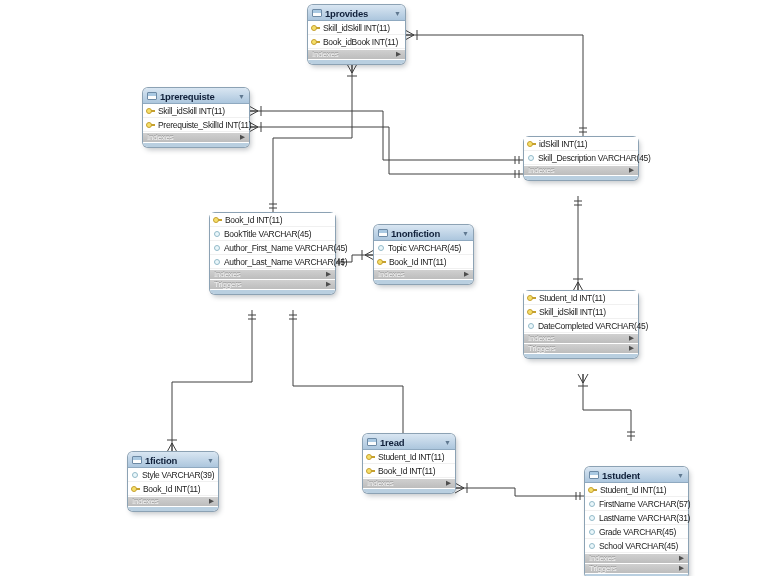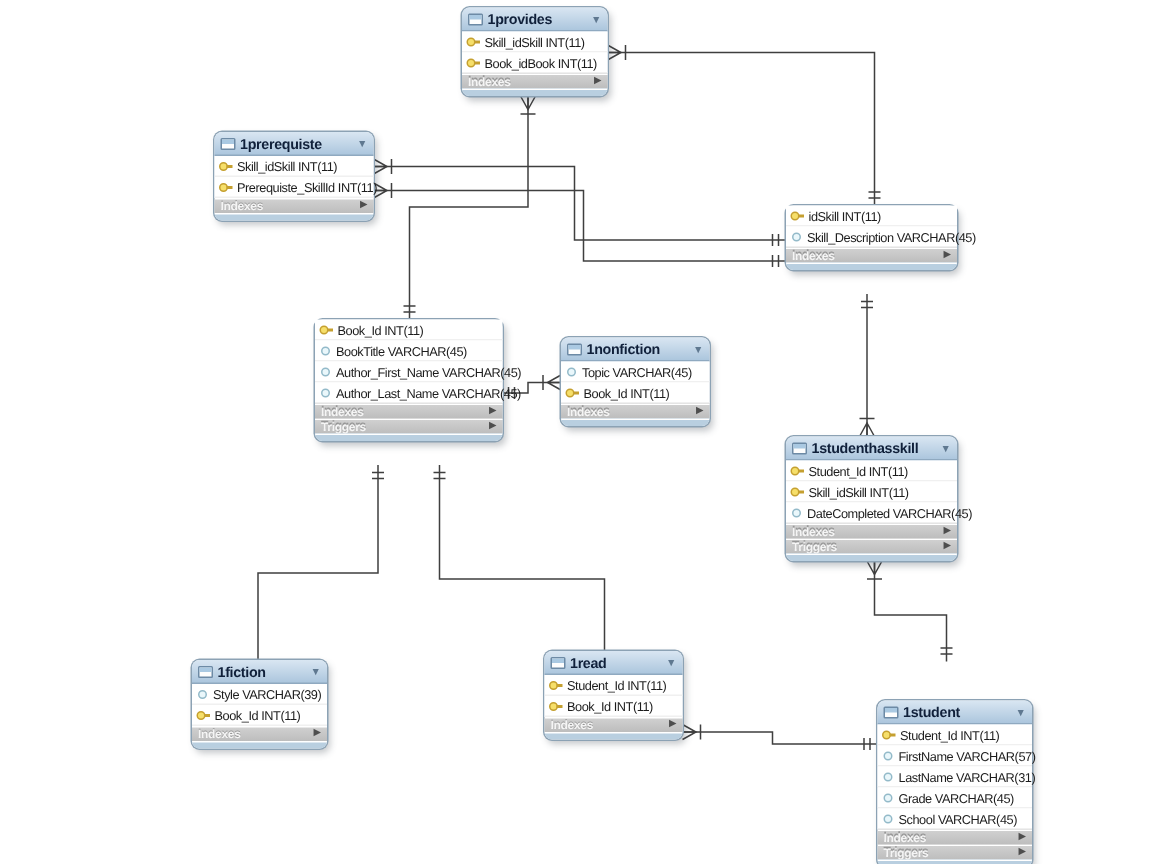--- a/index.html
+++ b/index.html
@@ -38,21 +38,21 @@
   .icon-key::after{content:"";position:absolute;left:5px;top:3px;width:4px;height:2px;
     background:#c5a030;}
   .icon-col{width:8px;height:8px;position:relative;flex:0 0 auto;}
   .icon-col::before{content:"";position:absolute;left:1px;top:1px;width:6px;height:6px;
     border-radius:50%;background:#eaf7fb;border:1px solid #93bac9;box-sizing:border-box;}
   .srow{
     height:10px;display:flex;align-items:center;padding:0 4px;
     background:linear-gradient(#d2d2d2,#bdbdbd);
     box-shadow:inset 0 1px 0 #ffffff;
   }
-  .slabel{font-size:8px;font-weight:bold;color:#f5f5f5;text-shadow:0 -1px 0 #979797;letter-spacing:-0.2px;text-align:right;}
+  .slabel{font-size:8px;font-weight:normal;color:#f5f5f5;text-shadow:0 -1px 0 #979797;letter-spacing:-0.2px;text-align:right;}
   .sarrow{margin-left:auto;font-size:6.5px;color:#4e4e4e;line-height:1;}
   .tcap{height:5px;background:#b9cfe0;border-radius:0 0 5px 5px;box-shadow:inset 0 1px 0 #ffffff;}
   
   .rel path{stroke:#3f3f3f;stroke-width:1;fill:none;}
 </style>
 </head>
 <body>
 
 <div id="canvas">
 
@@ -231,25 +231,20 @@
     <div class="sections-wrap">
           <div class="srow">
             <span class="slabel">Indexes</span>
             <span class="sarrow">▶</span>
           </div>
         </div>
     <div class="tcap"></div>
   </div>
 
   <div class="etable" style="left: 524px; top: 291px; width: 114px;">
-    <div class="thead">
-      <span class="ticon"></span>
-      <span class="tname">1studenthasskill</span>
-      <span class="tcollapse">▼</span>
-    </div>
     <div class="fields-wrap">
           <div class="frow">
             <span class="icon-key"></span>
             <span class="flabel">Student_Id INT(11)</span>
           </div>
           <div class="frow">
             <span class="icon-key"></span>
             <span class="flabel">Skill_idSkill INT(11)</span>
           </div>
           <div class="frow">
@@ -263,21 +258,21 @@
             <span class="sarrow">▶</span>
           </div>
           <div class="srow">
             <span class="slabel">Triggers</span>
             <span class="sarrow">▶</span>
           </div>
         </div>
     <div class="tcap"></div>
   </div>
 
-  <div class="etable" style="left: 128px; top: 440px; width: 90px;">
+  <div class="etable" style="left: 128px; top: 452px; width: 90px;">
     <div class="thead">
       <span class="ticon"></span>
       <span class="tname">1fiction</span>
       <span class="tcollapse">▼</span>
     </div>
     <div class="fields-wrap">
           <div class="frow">
             <span class="icon-col"></span>
             <span class="flabel">Style VARCHAR(39)</span>
           </div>

